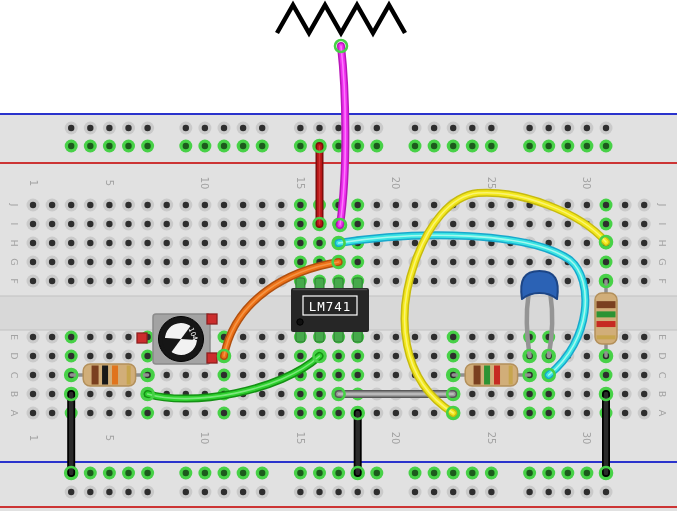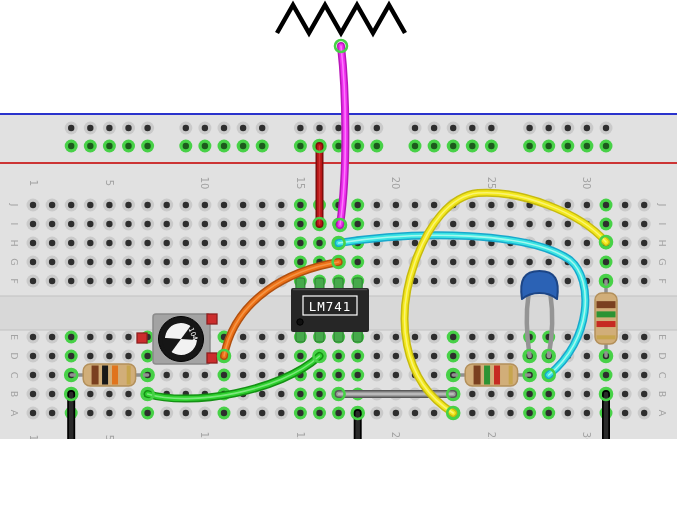--- a/index.html
+++ b/index.html
@@ -1,16 +1,16 @@
 <!DOCTYPE html>
 <html><head>
 <meta charset="utf-8">
 <style>
   html,body{margin:0;padding:0;background:#ffffff;}
-  .stage{width:677px;height:439px;position:relative;background:#ffffff;overflow:hidden;
+  .stage{width:677px;height:517px;position:relative;background:#ffffff;overflow:hidden;
          font-family:"DejaVu Sans", sans-serif;}
   svg{display:block;}
   text{user-select:none;}
 </style>
 </head>
 <body>
 
 <div class="stage">
   <svg width="677" height="517" viewBox="0 0 677 517" xmlns="http://www.w3.org/2000/svg">
       <rect x="0" y="0" width="677" height="517" fill="#ffffff"></rect>

